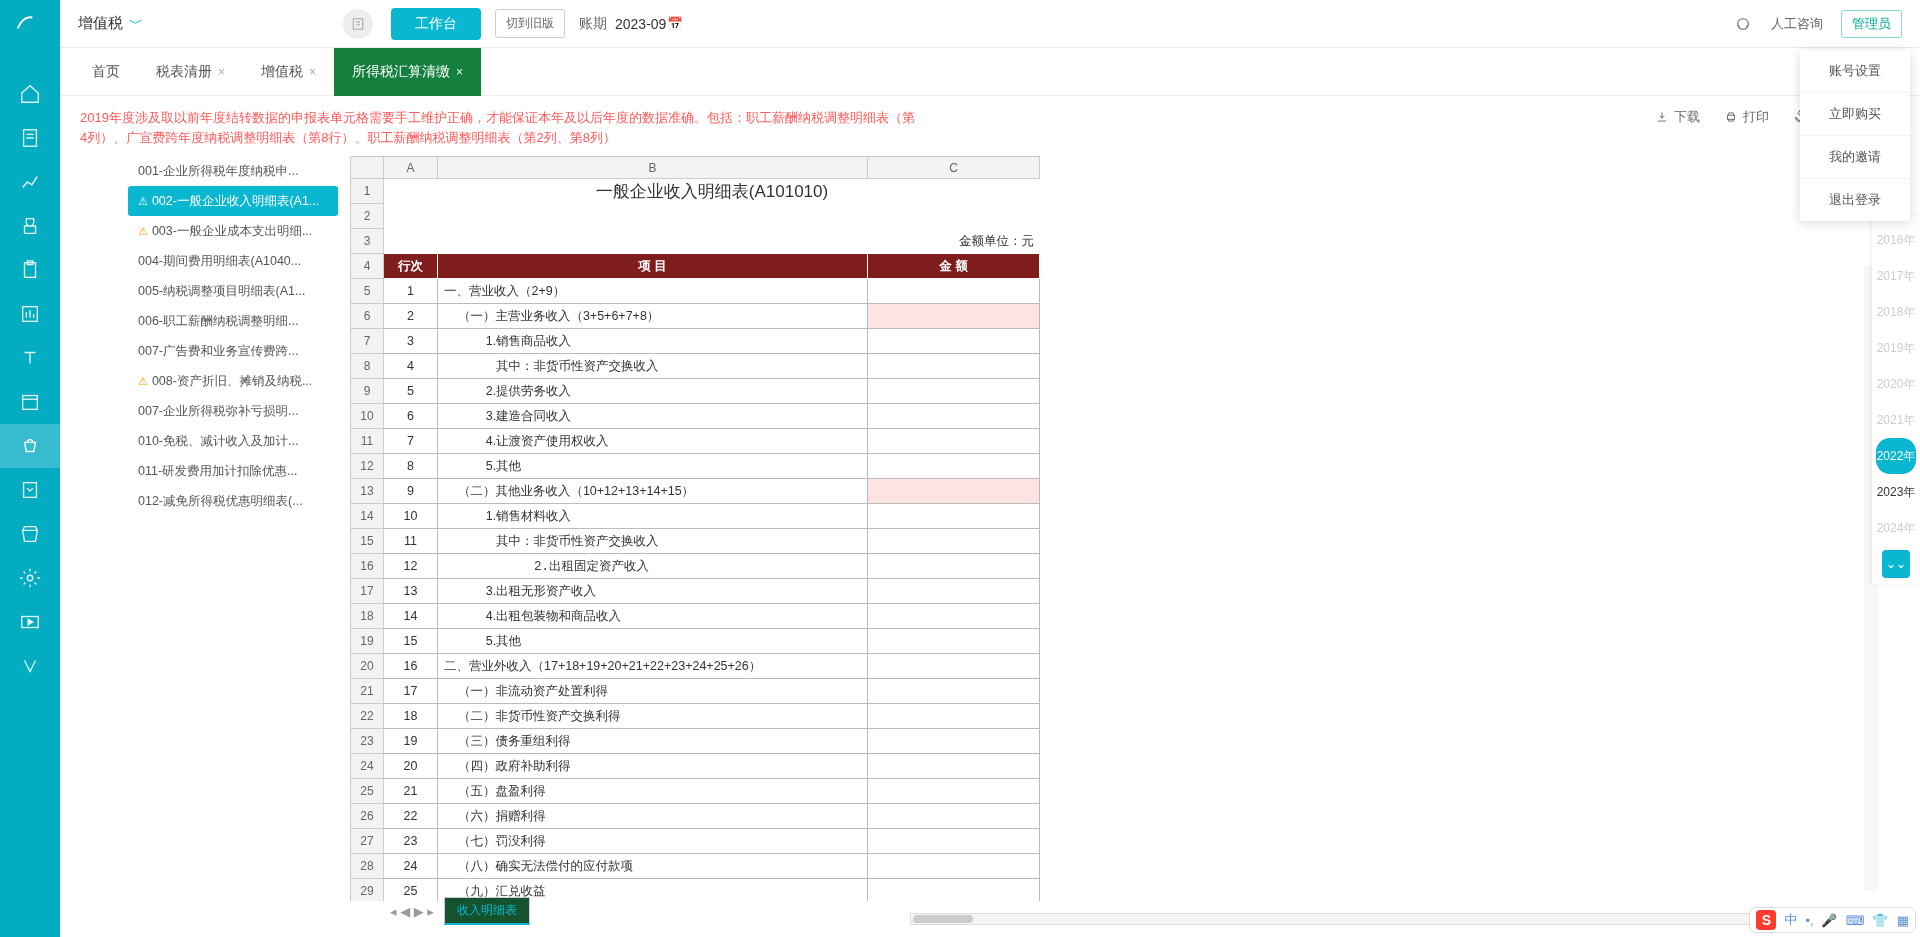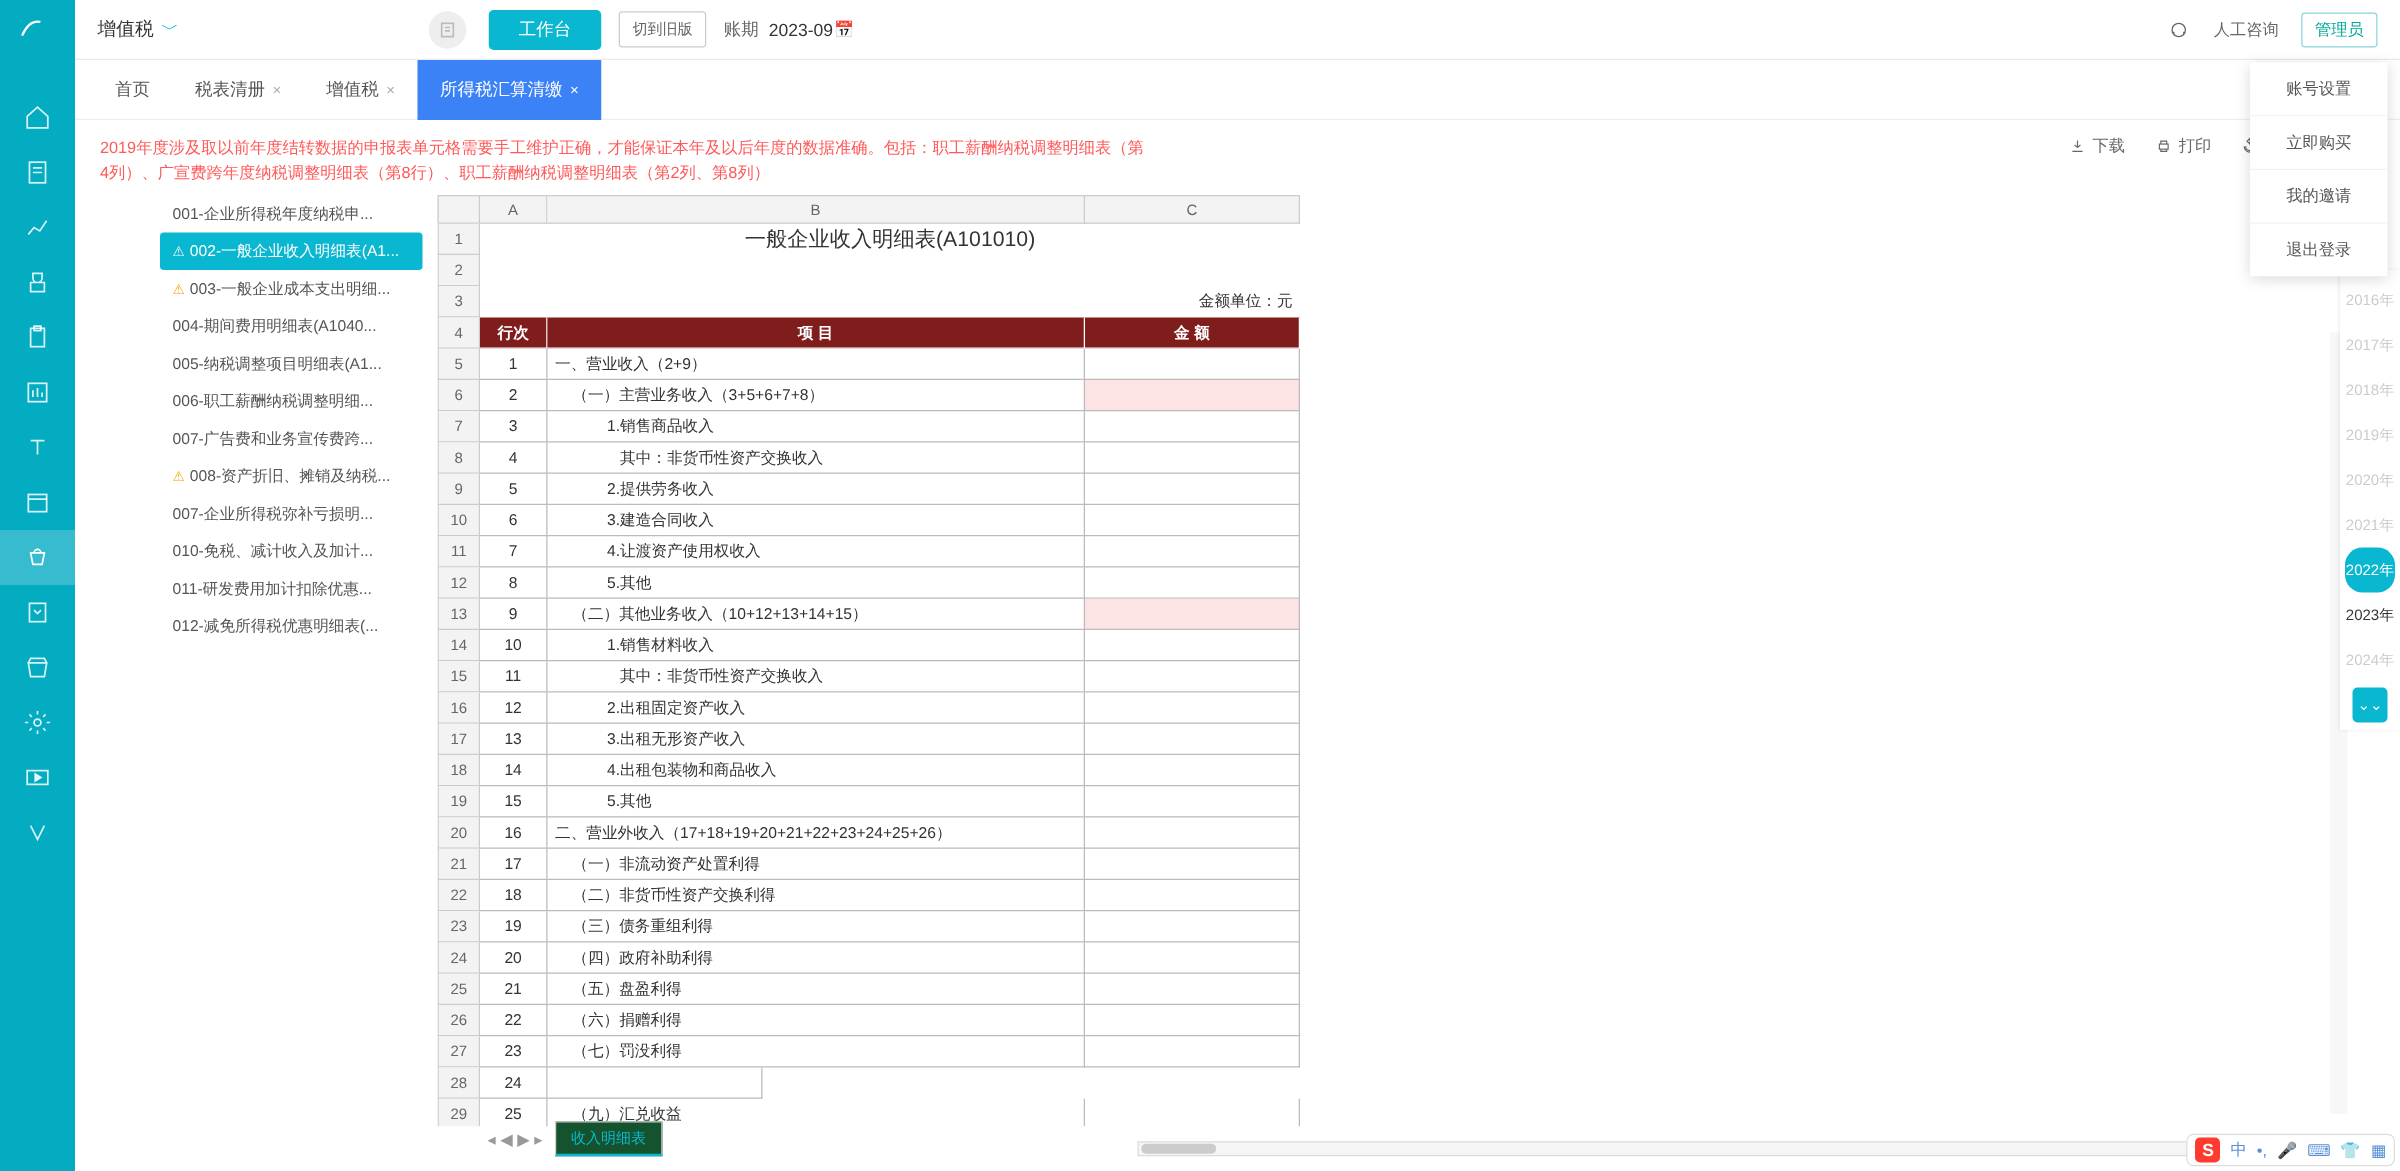--- a/index.html
+++ b/index.html
@@ -23,21 +23,21 @@
 .topbar .period-val { color:#333; margin-right:1px; font-size:14px;}
 .topbar .cal-icon { color:#0ab7d1; }
 .topbar .spacer { flex:1; }
 .topbar .support { display:flex; align-items:center; gap:20px; color:#666; margin-right:18px; cursor:pointer; font-size:13px;}
 .topbar .admin-btn { border:1px solid #8ad4e0; color:#0a9; padding:4px 10px; border-radius:3px; cursor:pointer; font-size:13px;}
 
 
 .tabstrip { position: absolute; left: 60px; top: 48px; right: 0; height: 48px; background: #fff; display: flex; align-items: center; padding-left: 14px; border-bottom: 1px solid #eee;}
 .tabstrip .tab { padding: 0 18px; height:48px; display:flex; align-items:center; gap:6px; color:#555; cursor:pointer; font-size:14px;}
 .tabstrip .tab .close { color:#aaa; font-size:12px;}
-.tabstrip .tab.active { background:#3b82f6; color:#fff; }
+.tabstrip .tab.active { background:#15803d; color:#fff; }
 .tabstrip .tab.active .close { color:#fff; }
 
 
 .content { position:absolute; left:60px; top:96px; right:0; bottom:0; background:#fff; }
 
 
 .warning { color:#ff5a5a; font-size:13px; padding:12px 20px 6px; max-width:880px; line-height:1.55;}
 
 
 .toolbar-right { position:absolute; right:82px; top:12px; display:flex; gap:24px; align-items:center; }
@@ -386,21 +386,21 @@
         </div>
         <div class="srow">
           <div class="rnum">15</div>
           <div class="cell a">11</div>
           <div class="cell b" style="white-space: pre;">               其中：非货币性资产交换收入</div>
           <div class="cell c"></div>
         </div>
         <div class="srow">
           <div class="rnum">16</div>
           <div class="cell a">12</div>
-          <div class="cell b" style="white-space: pre;">            2.出租固定资产收入</div>
+          <div class="cell b" style="white-space: pre; font-family: Liberation Mono, monospace;">            2.出租固定资产收入</div>
           <div class="cell c"></div>
         </div>
         <div class="srow">
           <div class="rnum">17</div>
           <div class="cell a">13</div>
           <div class="cell b" style="white-space: pre;">            3.出租无形资产收入</div>
           <div class="cell c"></div>
         </div>
         <div class="srow">
           <div class="rnum">18</div>
@@ -458,20 +458,21 @@
         </div>
         <div class="srow">
           <div class="rnum">27</div>
           <div class="cell a">23</div>
           <div class="cell b" style="white-space: pre;">    （七）罚没利得</div>
           <div class="cell c"></div>
         </div>
         <div class="srow">
           <div class="rnum">28</div>
           <div class="cell a">24</div>
+          <div class="cell b" style="white-space: pre;">    （八）确实无法偿付的应付款项</div>
           <div class="cell c"></div>
         </div>
         <div class="srow">
           <div class="rnum">29</div>
           <div class="cell a">25</div>
           <div class="cell b" style="white-space: pre;">    （九）汇兑收益</div>
           <div class="cell c"></div>
         </div>
       </div>
   </div>

